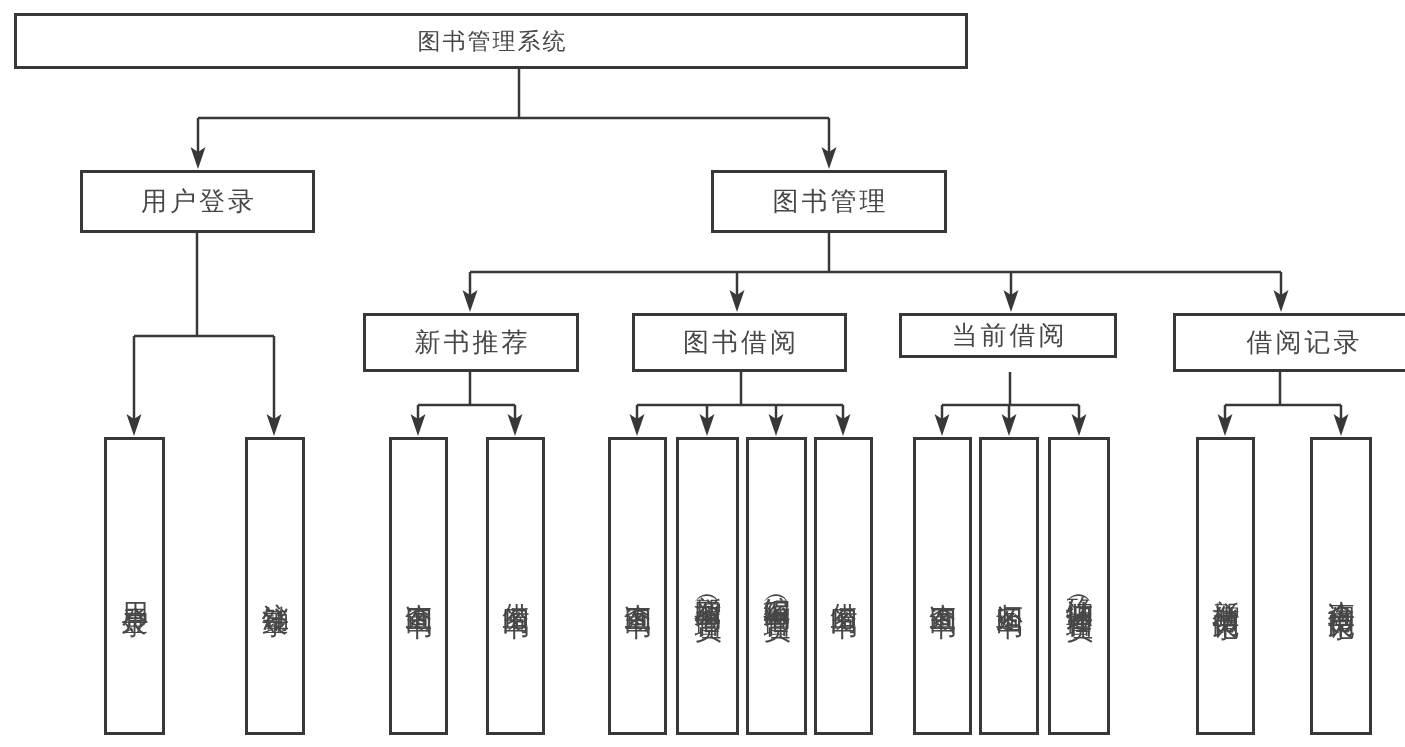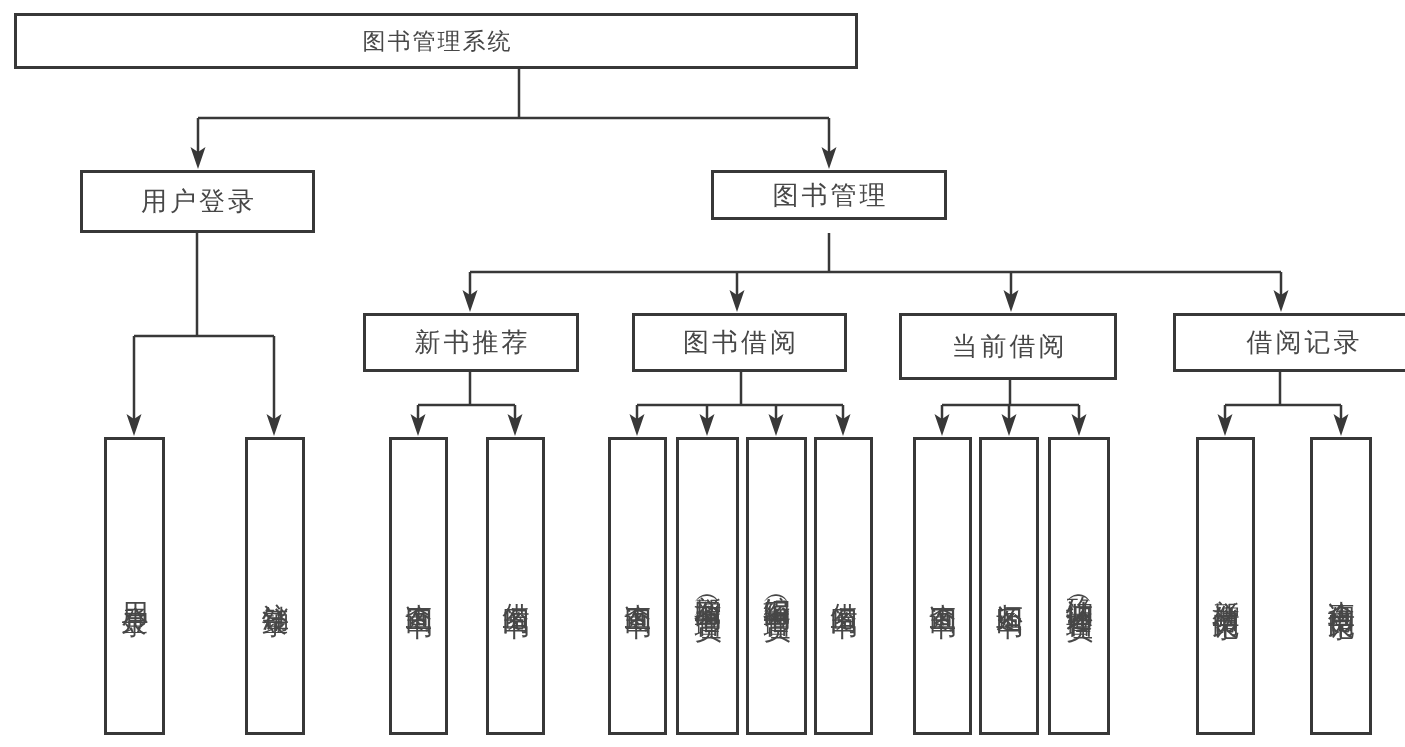--- a/index.html
+++ b/index.html
@@ -74,38 +74,38 @@
     <polygon points="707,436 699.5,414 707,419 714.5,414"></polygon>
     <polygon points="776,436 768.5,414 776,419 783.5,414"></polygon>
     <polygon points="843,436 835.5,414 843,419 850.5,414"></polygon>
     <polygon points="942,436 934.5,414 942,419 949.5,414"></polygon>
     <polygon points="1009,436 1001.5,414 1009,419 1016.5,414"></polygon>
     <polygon points="1079,436 1071.5,414 1079,419 1086.5,414"></polygon>
     <polygon points="1225,436 1217.5,414 1225,419 1232.5,414"></polygon>
     <polygon points="1341,436 1333.5,414 1341,419 1348.5,414"></polygon>
   </svg>
 
-  <div class="box hbox title" style="left:14px;top:13px;width:844px;height:56px;">
+  <div class="box hbox title" style="left:14px;top:13px;width:954px;height:56px;">
     <span>图书管理系统</span>
   </div>
 
   <div class="box hbox" style="left:80px;top:170px;width:235px;height:63px;">
     <span>用户登录</span>
   </div>
-  <div class="box hbox" style="left:711px;top:170px;width:236px;height:50px;">
+  <div class="box hbox" style="left:711px;top:170px;width:236px;height:63px;">
     <span>图书管理</span>
   </div>
 
   <div class="box hbox" style="left:363px;top:313px;width:216px;height:59px;">
     <span>新书推荐</span>
   </div>
   <div class="box hbox" style="left:632px;top:313px;width:215px;height:59px;">
     <span>图书借阅</span>
   </div>
-  <div class="box hbox" style="left:899px;top:313px;width:218px;height:67px;">
+  <div class="box hbox" style="left:899px;top:313px;width:218px;height:45px;">
     <span>当前借阅</span>
   </div>
   <div class="box hbox" style="left:1173px;top:313px;width:260px;height:59px;">
     <span>借阅记录</span>
   </div>
 
   <div class="box vbox" style="left:104px;top:437px;width:61px;height:298px;">
     <span>用户登录</span>
   </div>
   <div class="box vbox" style="left:245px;top:437px;width:60px;height:298px;">

